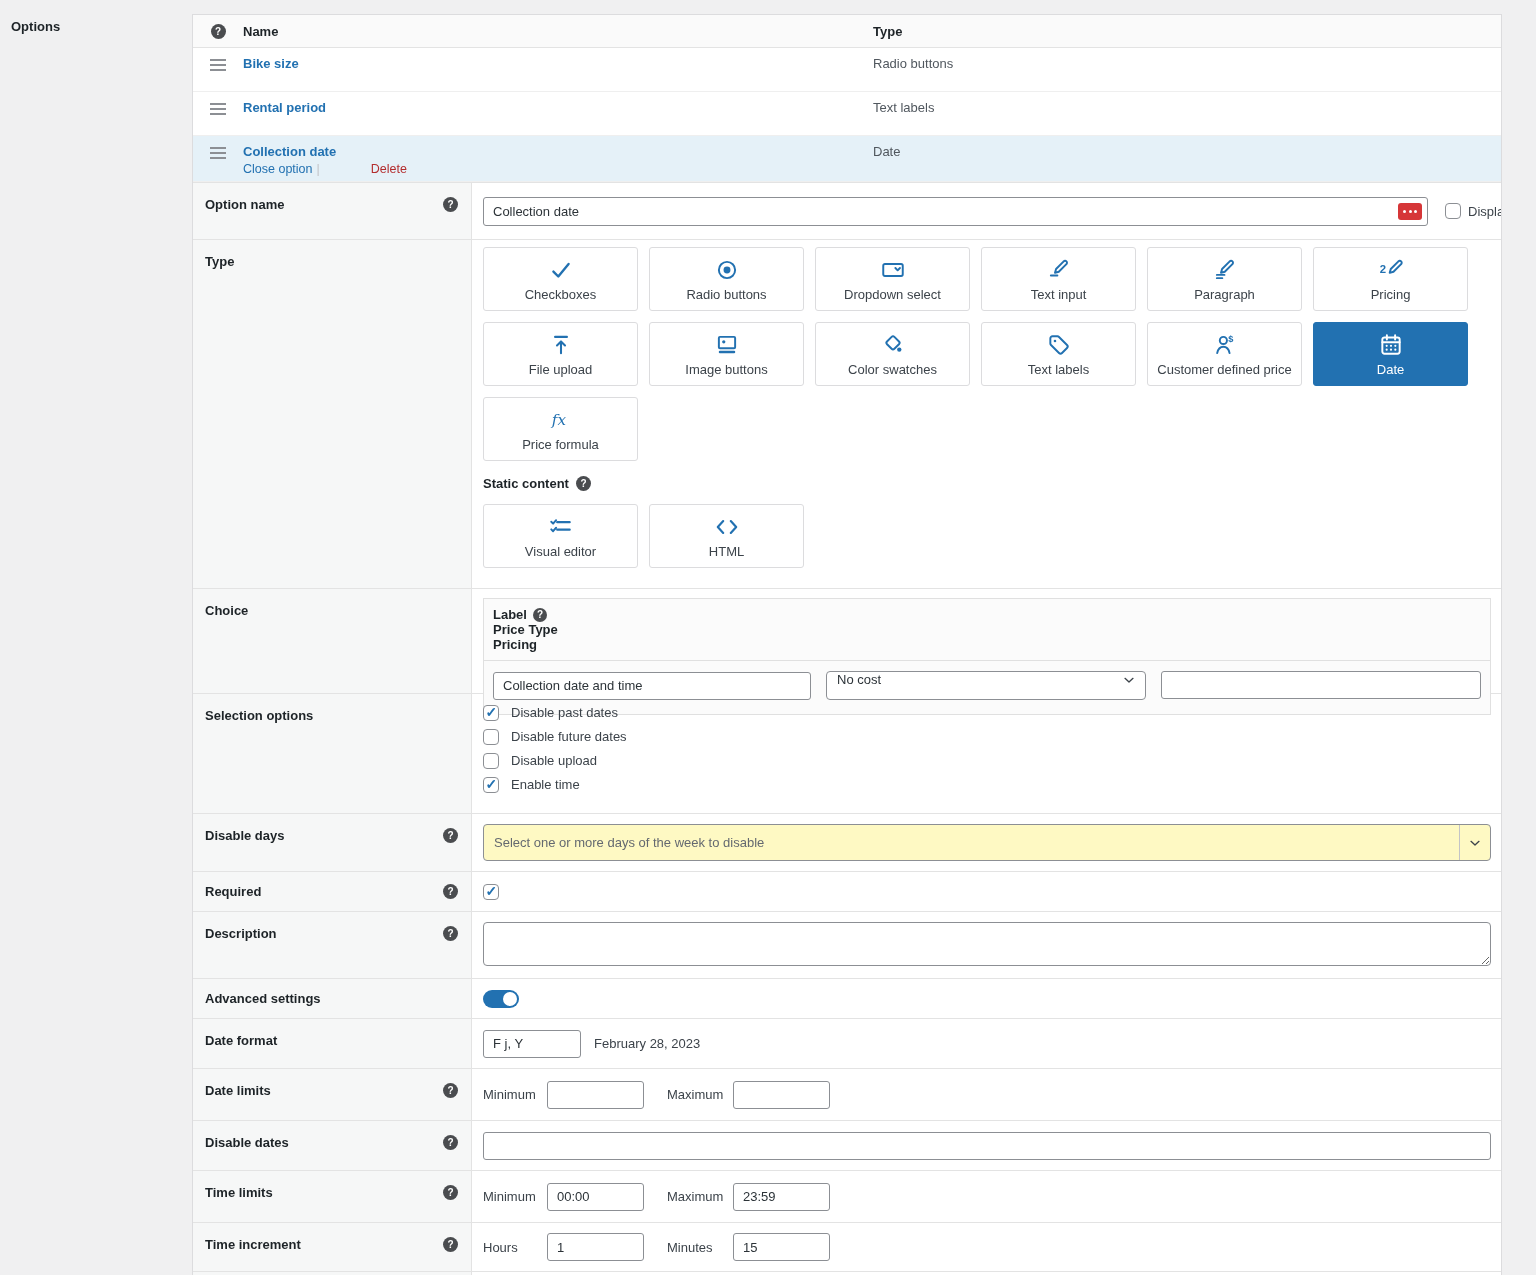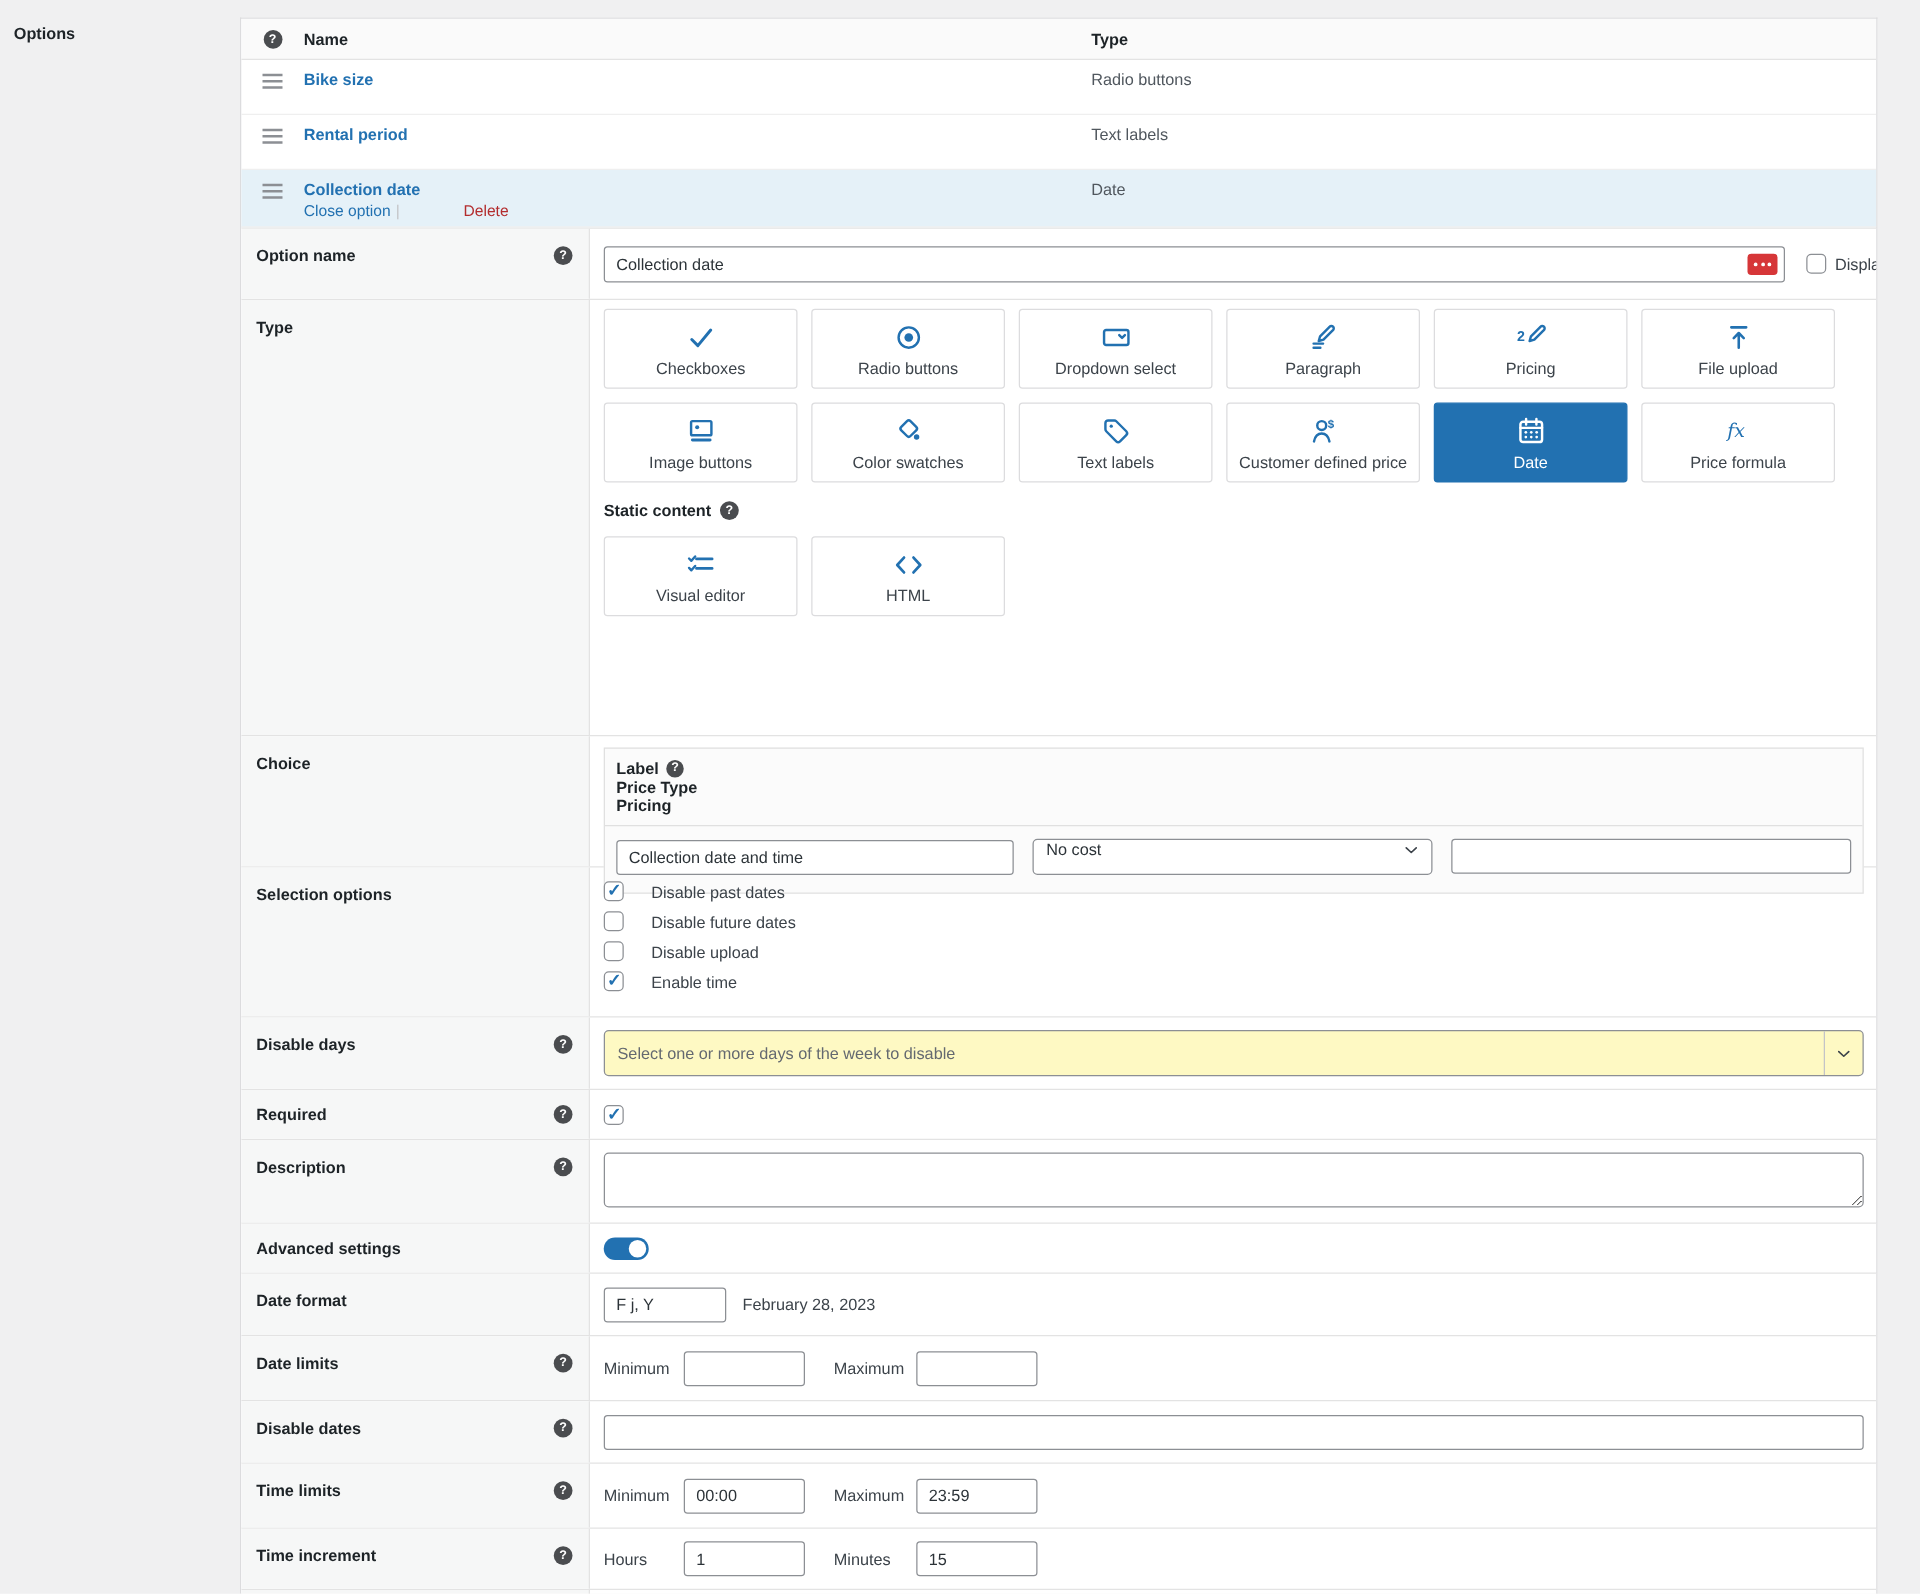--- a/index.html
+++ b/index.html
@@ -90,21 +90,21 @@
   .c-label .inp { width:318px; }
   .c-pricing .inp { width:320px; }
   .select-box { width:320px; height:29px; border:1px solid #8c8f94; border-radius:4px; background:#fff;
                 display:flex; align-items:flex-start; justify-content:space-between; padding:0 8px 0 10px;
                 color:#2c3338; cursor:pointer; }
   .select-box svg { width:16px; height:16px; color:#3c434a; }
 
   
   .row-selection { height:120px; }
   .row-selection .form-content { padding-top:11px; }
-  .check-item { display:flex; align-items:center; gap:22px; margin-bottom:8px; height:16px; }
+  .check-item { display:flex; gap:12px; margin-bottom:8px; height:16px; }
 
   
   .row-disable-days { height:58px; }
   .row-disable-days .form-content { padding-top:10px; }
   .select-lg { width:1008px; height:37px; border:1px solid #8c8f94; border-radius:4px; background:#fef9c3;
                display:flex; align-items:stretch; cursor:pointer; }
   .select-lg .ph { flex:1; display:flex; align-items:center; padding-left:10px; color:#646970; }
   .select-lg .chev { width:31px; border-left:1px solid #c3c4c7; display:flex; align-items:center;
                      justify-content:center; color:#3c434a; }
   .select-lg svg { width:16px; height:16px; }
@@ -244,20 +244,29 @@
           <span>Radio buttons</span>
         </div>
         <div class="tile">
           <span class="ticon">
               <svg viewBox="0 0 24 24" fill="none" stroke="currentColor" stroke-width="1.8" stroke-linecap="round" stroke-linejoin="round">
                 <rect x="3" y="6.5" width="18" height="11" rx="1.5"></rect>
                 <path d="M14.2 10.2l2.1 2.1 2.1-2.1"></path>
               </svg>
             </span>
           <span>Dropdown select</span>
+        </div>
+        <div class="tile">
+          <span class="ticon">
+              <svg viewBox="0 0 24 24" fill="none" stroke="currentColor" stroke-width="1.8" stroke-linecap="round" stroke-linejoin="round">
+                <path d="M11.8 13.6l6.8-6.8a1.8 1.8 0 10-2.5-2.5l-6.8 6.8-1 3.5 3.5-1z"></path>
+                <path d="M4.5 17h6"></path>
+              </svg>
+            </span>
+          <span>Text input</span>
         </div>
         <div class="tile">
           <span class="ticon">
               <svg viewBox="0 0 24 24" fill="none" stroke="currentColor" stroke-width="1.8" stroke-linecap="round" stroke-linejoin="round">
                 <path d="M11.8 13.6l6.8-6.8a1.8 1.8 0 10-2.5-2.5l-6.8 6.8-1 3.5 3.5-1z"></path>
                 <path d="M4.5 16.5h7M4.5 19.5h5"></path>
               </svg>
             </span>
           <span>Paragraph</span>
         </div>

